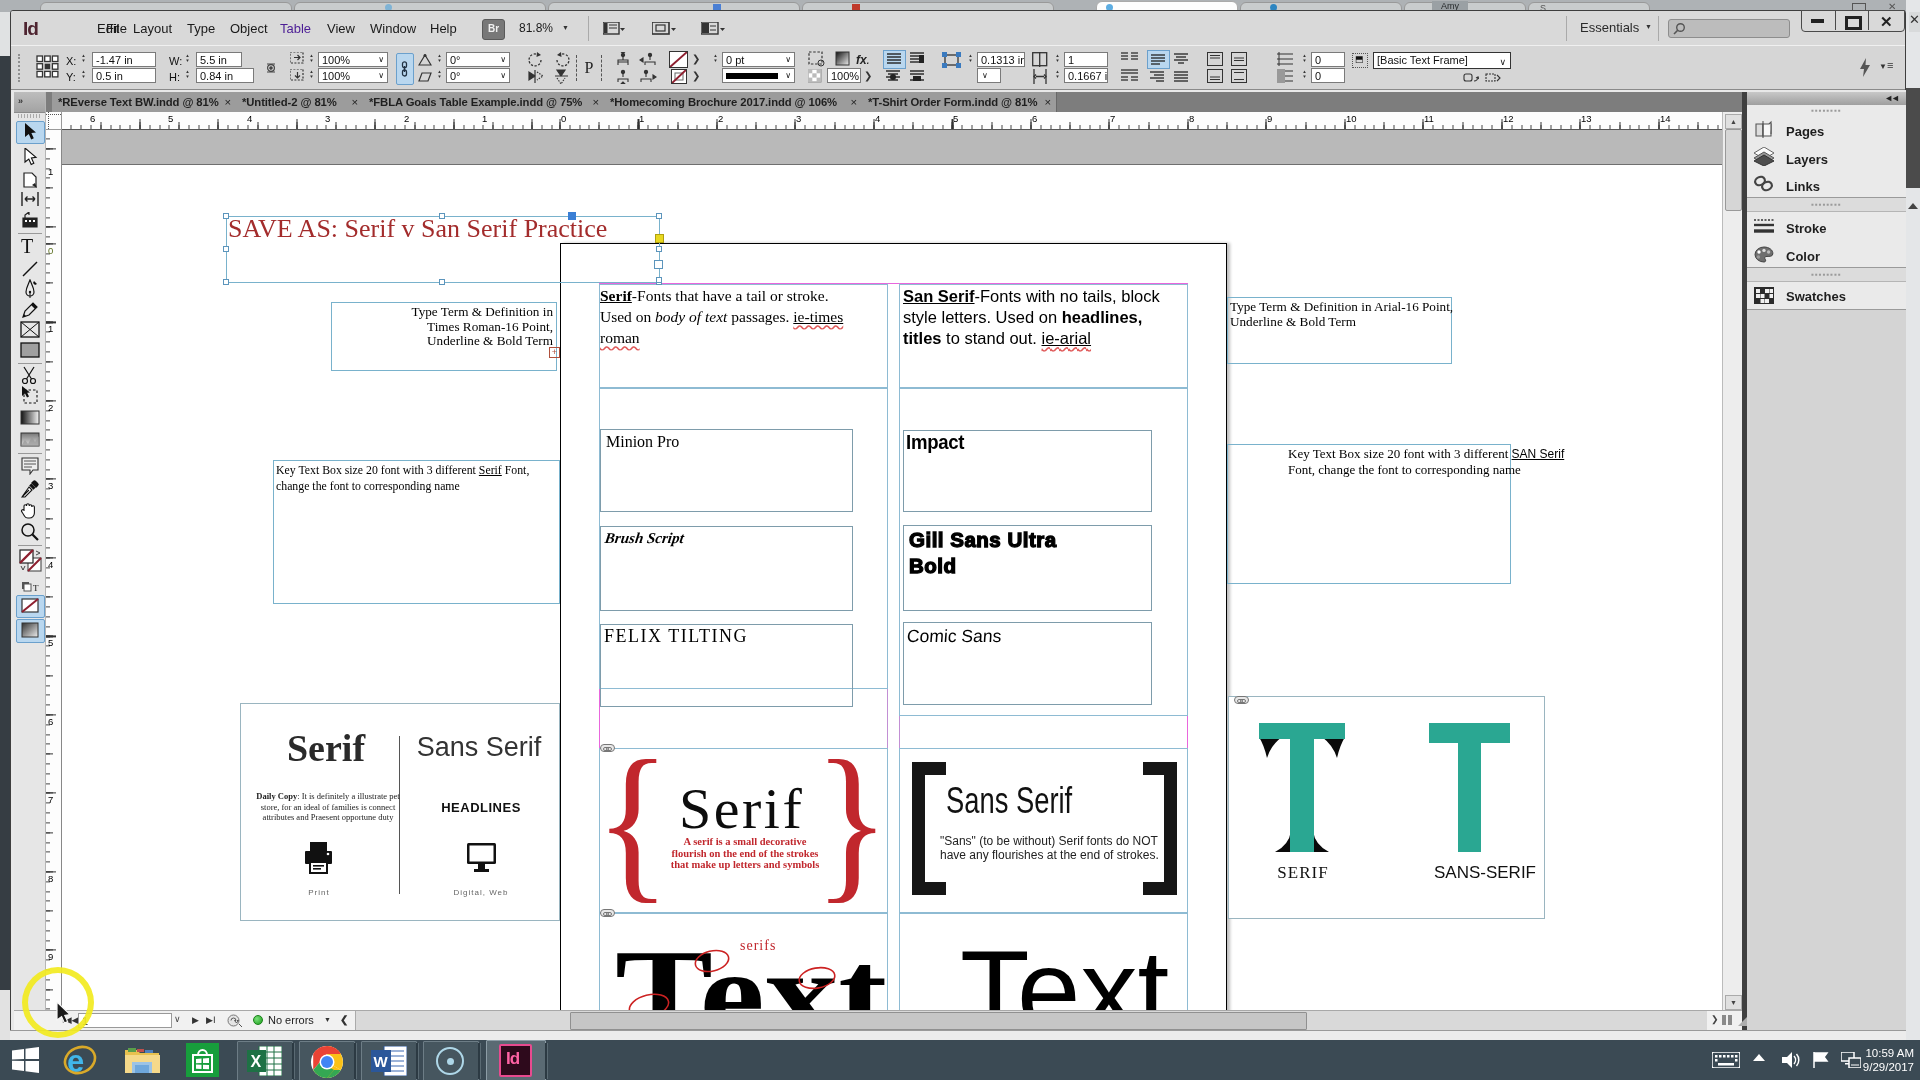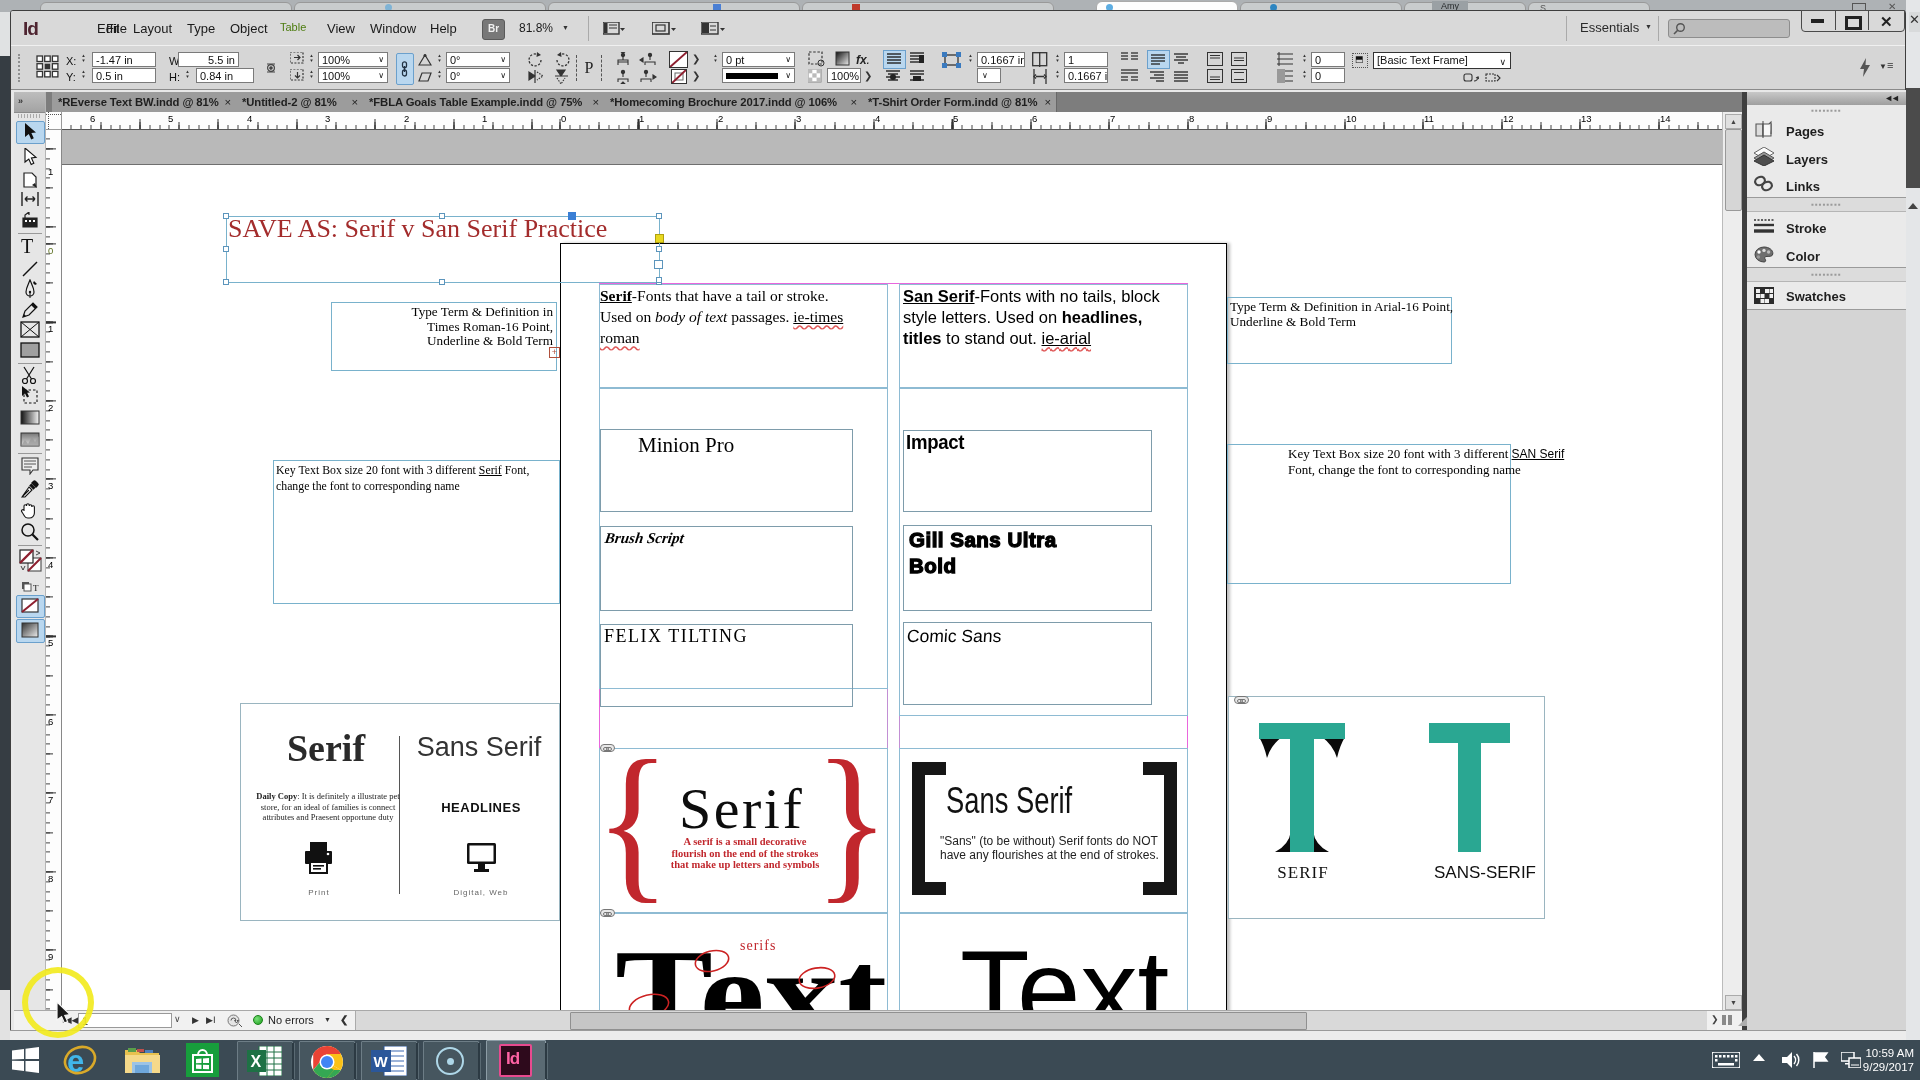--- a/index.html
+++ b/index.html
@@ -52,21 +52,21 @@
 
 <div class="abs" style="left:10px;top:10px;width:1896px;height:1030px;background:#d8d8d8;border:1px solid #3e3e3e;border-radius:3px 3px 0 0;box-sizing:border-box;"></div>
 
 <div class="abs" id="appbar" style="left:11px;top:11px;width:1894px;height:34px;background:#d9d9d9;border-radius:2px 2px 0 0;">
   <div class="abs" style="left:12px;top:7px;font-size:19px;font-weight:bold;color:#4e2430;letter-spacing:-1px;">Id</div>
   <div class="abs" style="left:51px;top:10px;font-size:13px;color:#1a1a1a;margin-left:44px;">File</div>
   <div class="abs" style="left:86px;top:10px;font-size:13px;color:#1a1a1a;">Edit</div>
   <div class="abs" style="left:122px;top:10px;font-size:13px;color:#1a1a1a;">Layout</div>
   <div class="abs" style="left:176px;top:10px;font-size:13px;color:#1a1a1a;">Type</div>
   <div class="abs" style="left:219px;top:10px;font-size:13px;color:#1a1a1a;">Object</div>
-  <div class="abs" style="left:269px;top:10px;font-size:11px;color:#4d7c0f;">Table</div>
+  <div class="abs" style="left:269px;top:10px;font-size:13px;color:#4c1d95;">Table</div>
   <div class="abs" style="left:316px;top:10px;font-size:13px;color:#1a1a1a;">View</div>
   <div class="abs" style="left:359px;top:10px;font-size:13px;color:#1a1a1a;">Window</div>
   <div class="abs" style="left:419px;top:10px;font-size:13px;color:#1a1a1a;">Help</div>
   <div class="abs" style="left:471px;top:8px;width:21px;height:19px;background:#787878;border:1px solid #5a5a5a;border-radius:3px;color:#f0f0f0;font-size:10px;font-weight:bold;text-align:center;line-height:18px;">Br</div>
   <div class="abs" style="left:508px;top:10px;font-size:12px;color:#1a1a1a;">81.8%</div>
   <div class="abs" style="left:551px;top:13px;font-size:7px;color:#333;">▼</div>
   <div class="abs" style="left:577px;top:5px;width:1px;height:25px;background:#aaa;"></div>
   <svg class="abs" style="left:592px;top:11px;" width="22" height="14" viewBox="0 0 22 14">
       <rect x="0" y="0" width="16" height="12" fill="none" stroke="#333" stroke-width="1.4"></rect>
       <rect x="1" y="1" width="3.5" height="10" fill="#333"></rect>
@@ -121,21 +121,21 @@
       <rect x="8.7" y="8.7" width="5.5" height="5.5" fill="#333"></rect>
   </svg>
   <div class="abs" style="left:55px;top:9px;">X:</div>
     <div class="spin" style="left:68px;top:8px;">▲<br>▼</div>
   <div class="fld" style="left:81px;top:6px;width:64px;height:15px;">-1.47 in</div>
   <div class="abs" style="left:55px;top:25px;">Y:</div>
     <div class="spin" style="left:68px;top:24px;">▲<br>▼</div>
   <div class="fld" style="left:81px;top:22px;width:64px;height:15px;">0.5 in</div>
   <div class="abs" style="left:158px;top:9px;">W:</div>
     <div class="spin" style="left:172px;top:8px;">▲<br>▼</div>
-  <div class="fld" style="left:167px;top:6px;width:61px;height:15px;text-align:right;">5.5 in</div>
+  <div class="fld" style="left:185px;top:6px;width:46px;height:15px;">5.5 in</div>
   <div class="abs" style="left:158px;top:25px;">H:</div>
     <div class="spin" style="left:172px;top:24px;">▲<br>▼</div>
   <div class="fld" style="left:185px;top:22px;width:58px;height:15px;">0.84 in</div>
   <svg class="abs" style="left:252px;top:12px;" width="16" height="20" viewBox="0 0 16 20">
       <g stroke="#444" fill="none" stroke-width="1.2">
         <path d="M4,6 h8 M4,14 h8"></path>
         <circle cx="8" cy="10" r="3.4"></circle>
         <circle cx="8" cy="10" r="1.2" fill="#444"></circle>
       </g>
     </svg>
@@ -313,21 +313,21 @@
   <svg class="abs" style="left:931px;top:6px;" width="19" height="16" viewBox="0 0 19 16">
       <rect x="3" y="3" width="13" height="10" fill="none" stroke="#333" stroke-width="1.3"></rect>
       <g fill="#3a7abf">
         <rect x="0" y="0" width="5" height="5"></rect>
         <rect x="14" y="0" width="5" height="5"></rect>
         <rect x="0" y="11" width="5" height="5"></rect>
         <rect x="14" y="11" width="5" height="5"></rect>
       </g>
     </svg>
   <div class="spin" style="left:955px;top:8px;">▲<br>▼</div>
-  <div class="fld" style="left:966px;top:6px;width:48px;height:15px;">0.1667 in</div>
+  <div class="fld" style="left:966px;top:6px;width:48px;height:15px;">0.1313 in</div>
   <div class="fld" style="left:966px;top:22px;width:24px;height:15px;">
       <span style="position:absolute;left:4px;font-size:8px;">∨</span>
     </div>
   <svg class="abs" style="left:1021px;top:6px;" width="16" height="15" viewBox="0 0 16 15">
       <g stroke="#333" fill="none" stroke-width="1.3">
         <rect x="0.7" y="0.7" width="14" height="13"></rect>
         <line x1="7.7" y1="0" x2="7.7" y2="15"></line>
       </g>
     </svg>
   <div class="spin" style="left:1042px;top:8px;">▲<br>▼</div>
@@ -697,21 +697,21 @@
     <b><u>San Serif</u></b>-Fonts with no tails, block<br>style letters. Used on <b>headlines,</b><br><b>titles</b> to stand out. <u><span style="text-decoration:underline wavy #e05a5a;text-underline-offset:2px;">ie-arial</span></u></div>
   <div class="abs serif" style="left:538px;top:155px;width:286px;font-size:15.5px;line-height:21px;color:#000;">
     <b><u>Serif</u></b>-Fonts that have a tail or stroke.<br>Used on <i>body of text</i> passages. <u><span style="text-decoration:underline wavy #e05a5a;text-underline-offset:2px;">ie-times</span></u><br><span style="text-decoration:underline wavy #e05a5a;text-underline-offset:2px;">roman</span></div>
 
   <div class="ibox" style="left:538px;top:299px;width:253px;height:83px;"></div>
   <div class="ibox" style="left:841px;top:300px;width:249px;height:82px;"></div>
   <div class="ibox" style="left:538px;top:396px;width:253px;height:85px;"></div>
   <div class="ibox" style="left:841px;top:395px;width:249px;height:86px;"></div>
   <div class="ibox" style="left:538px;top:494px;width:253px;height:83px;"></div>
   <div class="ibox" style="left:841px;top:492px;width:249px;height:83px;"></div>
-  <div class="abs serif" style="left:576px;top:303px;font-size:21px;">Minion Pro</div>
+  <div class="abs serif" style="left:544px;top:303px;font-size:16px;">Minion Pro</div>
   <div class="abs" style="left:844px;top:301px;font-size:20px;font-weight:bold;transform:scaleX(.93);transform-origin:0 0;letter-spacing:-.3px;">Impact</div>
   <div class="abs serif" style="left:543px;top:400px;font-size:15px;font-style:italic;font-weight:bold;transform:skewX(-8deg);">Brush Script</div>
   <div class="abs" style="left:847px;top:397px;width:200px;font-size:20.5px;font-weight:bold;line-height:26px;-webkit-text-stroke:1.3px #000;letter-spacing:.5px;">Gill Sans Ultra Bold</div>
   <div class="abs serif" style="left:542px;top:496px;font-size:18px;letter-spacing:1.5px;">FELIX TILTING</div>
   <div class="abs" style="left:845px;top:496px;font-size:17.5px;transform:skewX(-4deg);">Comic Sans</div>
 
   <div class="abs serif" id="brL" style="left:533px;top:605px;font-size:173px;color:#c1272d;line-height:173px;transform:scaleX(.91);transform-origin:0 0;">{</div>
   <div class="abs serif" id="brR" style="left:752px;top:605px;font-size:173px;color:#c1272d;line-height:173px;transform:scaleX(.91);transform-origin:0 0;">}</div>
   <div class="abs serif" style="left:617px;top:645px;font-size:58px;color:#0d0d0d;letter-spacing:2.5px;">Serif</div>
   <div class="abs serif" style="left:593px;top:706px;width:180px;text-align:center;font-size:10.5px;font-weight:bold;color:#c1272d;line-height:11.5px;white-space:nowrap;">A serif is a small decorative<br>flourish on the end of the strokes<br>that make up letters and symbols</div>

